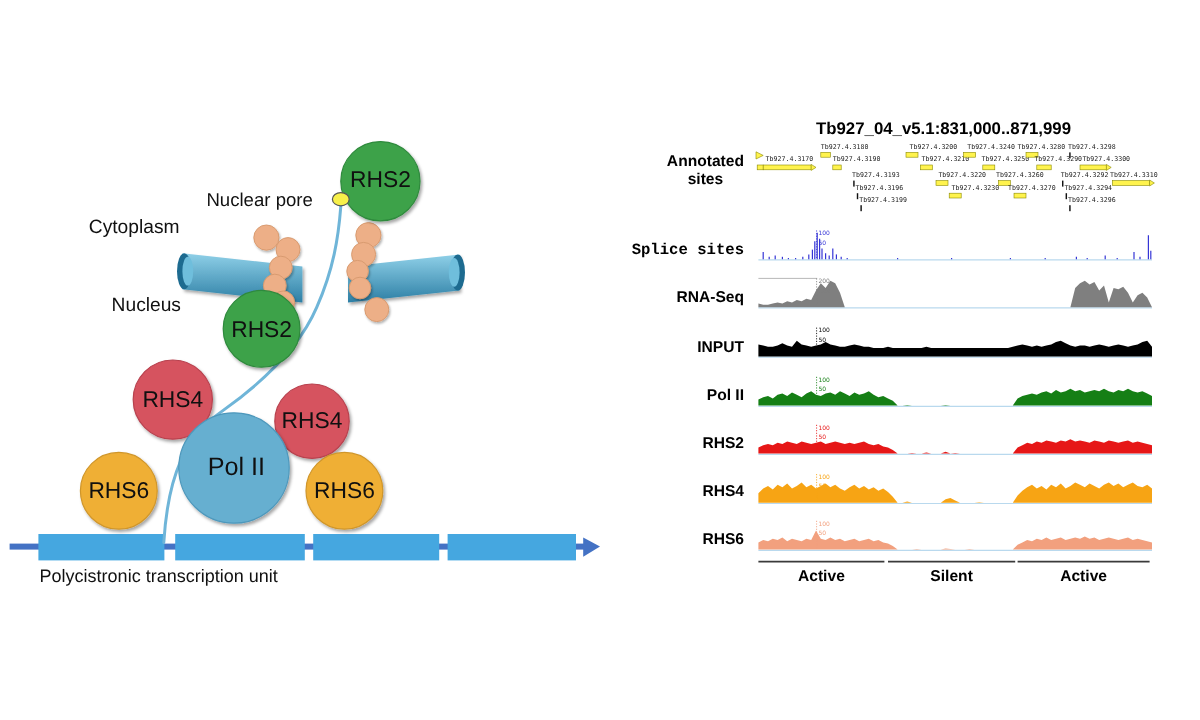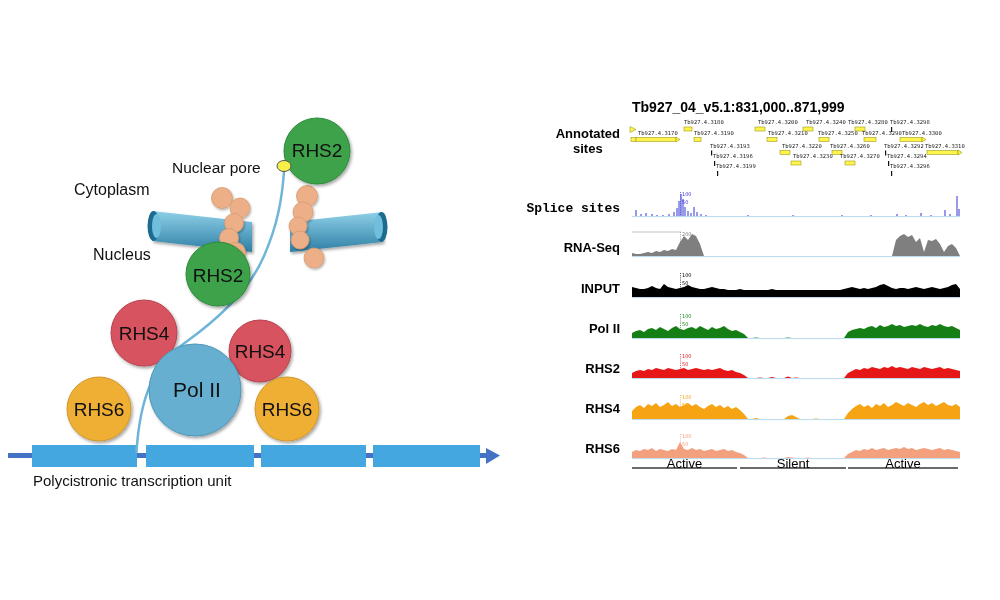--- a/index.html
+++ b/index.html
@@ -3,22 +3,22 @@
 <meta charset="utf-8">
 <style>
   html,body{margin:0;padding:0;background:#fff;}
   .page{position:relative;width:1000px;height:600px;background:#ffffff;font-family:"Liberation Sans",sans-serif;overflow:hidden;}
   #scene{position:absolute;left:0;top:0;}
   .lbl{position:absolute;color:#111;white-space:nowrap;}
   .circle-lbl{position:absolute;transform:translate(-50%,-50%);font-size:19px;color:#101010;white-space:nowrap;}
   .polii-lbl{font-size:21px;}
   .track-label{position:absolute;right:380px;font-weight:700;font-size:13px;color:#000;text-align:center;white-space:nowrap;}
   .annot-label{line-height:15px;}
-  .title-lbl{position:absolute;font-weight:700;font-size:14px;color:#000;white-space:nowrap;}
-  .region-label{position:absolute;top:456px;transform:translateX(-50%);font-weight:400;font-size:13px;color:#000;}
+  .title-lbl{position:absolute;font-weight:700;font-size:14px;color:#000;white-space:nowrap;margin-left:48px;}
+  .region-label{position:absolute;top:472px;transform:translateX(-50%);font-weight:700;font-size:13px;color:#000;}
   text.gene-label{font-family:"DejaVu Sans Mono",monospace;font-size:5.5px;fill:#222;}
   text.scale-label{font-family:"DejaVu Sans",sans-serif;font-size:5px;}
   .gene-box{fill:#FFF34D;stroke:#8a8a00;stroke-width:0.5;}
 </style>
 </head>
 <body>
 
 <div class="page" id="page">
 
   <svg id="scene" width="1000" height="600" viewBox="0 0 1000 600">

